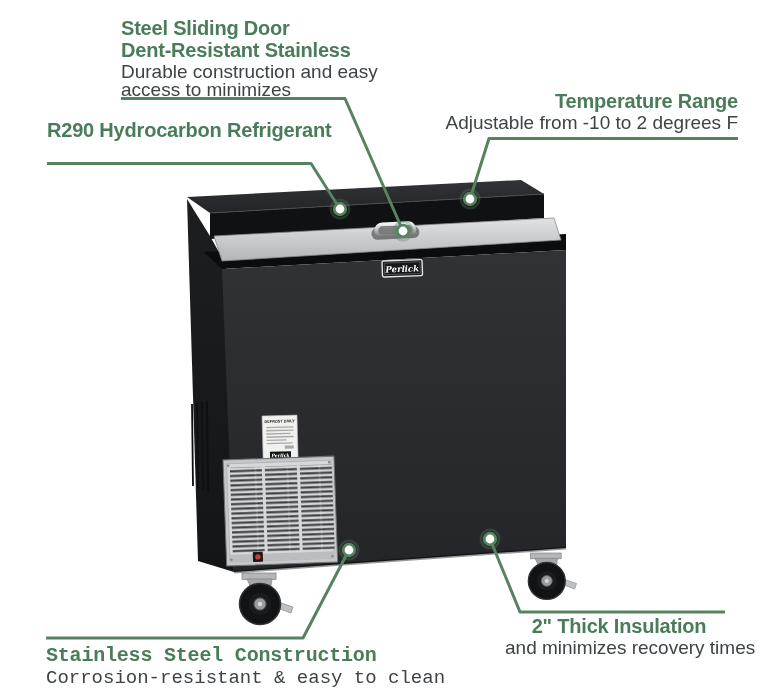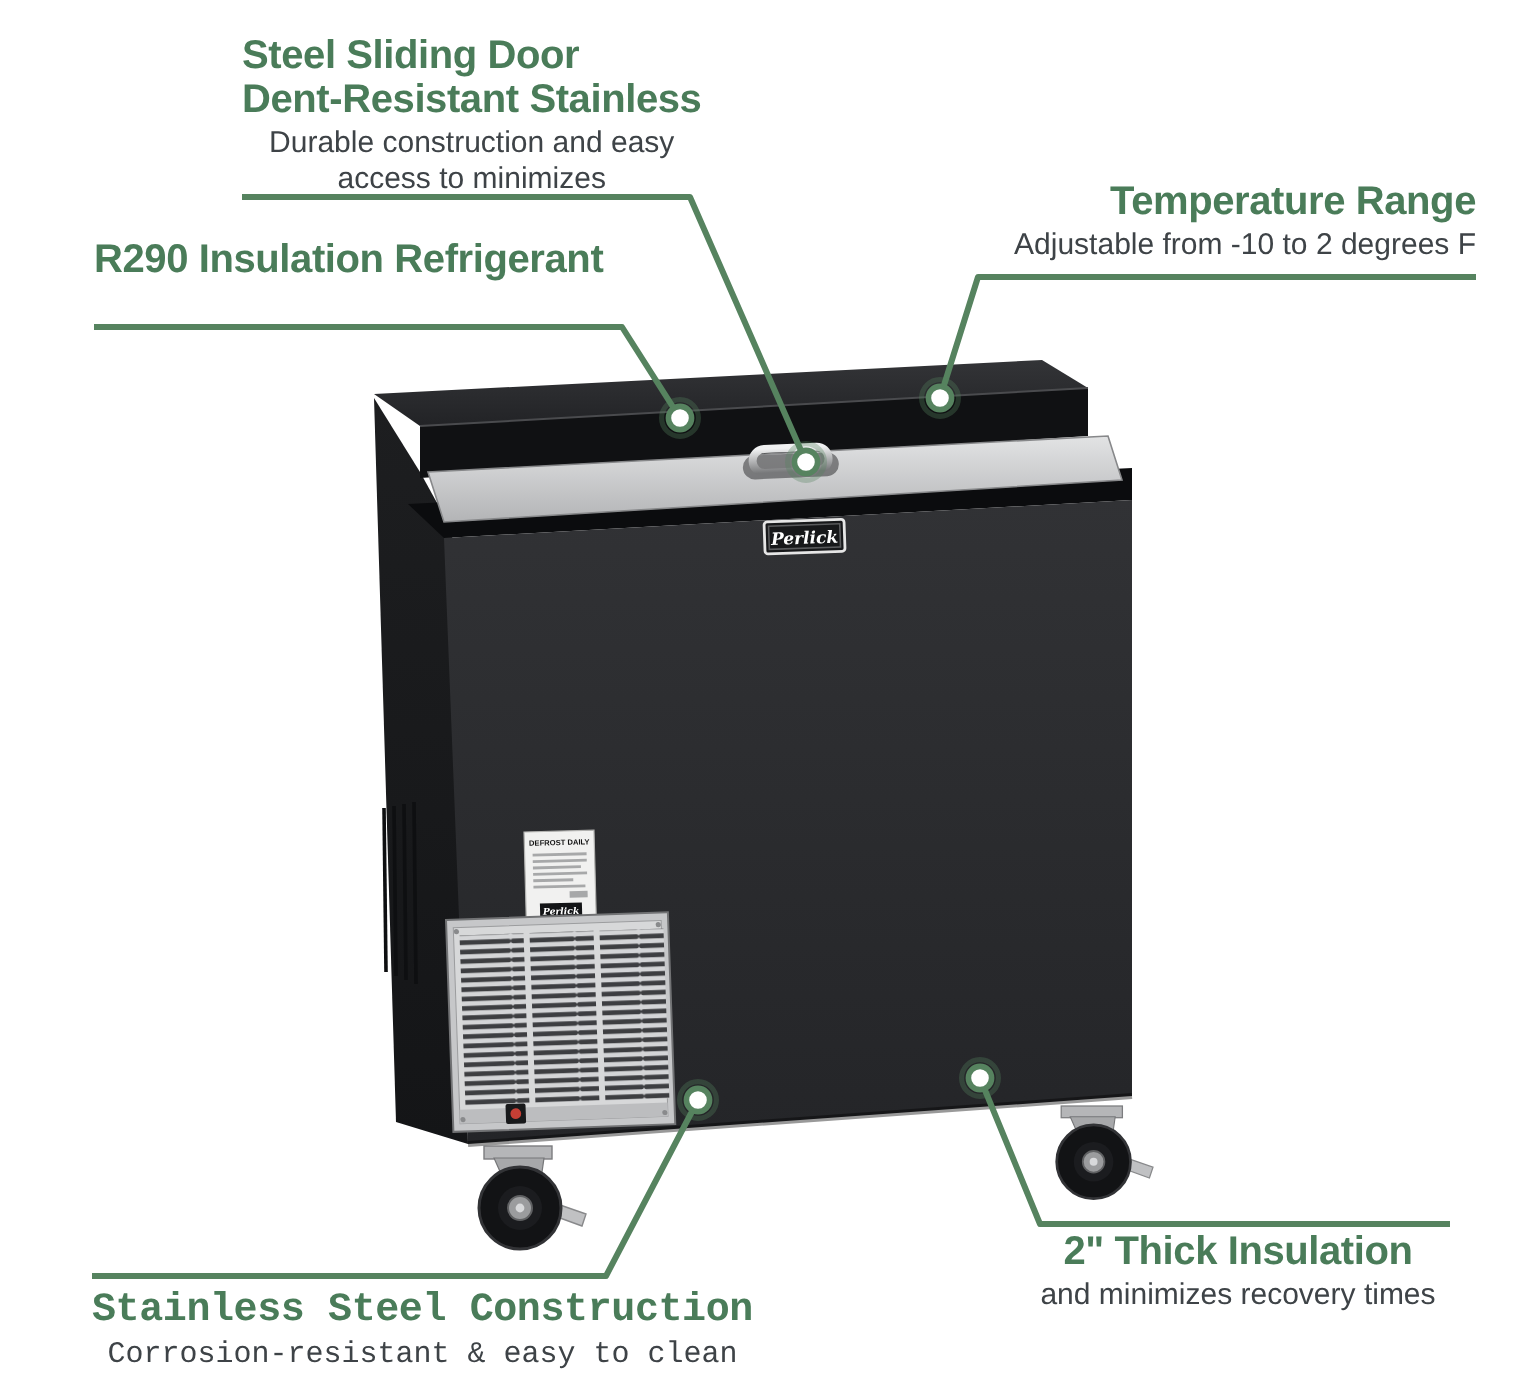--- a/index.html
+++ b/index.html
@@ -6,21 +6,21 @@
   .stage{
     position:relative;
     width:770px;height:700px;
     background:var(--background,#fff);
     font-family:"Liberation Sans",sans-serif;
     overflow:hidden;
   }
   .layer{position:absolute;left:0;top:0;}
   .callout{position:absolute;white-space:nowrap;}
   .callout .title{display:block;color:var(--accent,#4a7c59);font-weight:bold;font-size:20px;line-height:22px;letter-spacing:-0.2px;}
-  .callout .desc{display:block;color:var(--body-text,#3e4347);font-size:15px;line-height:18px;margin-top:2px;text-align:center;}
+  .callout .desc{display:block;color:var(--body-text,#3e4347);font-size:19px;line-height:18px;margin-top:2px;}
   .line{display:block;}
   .align-right{text-align:right;margin-left:12px;}
   .align-center{text-align:center;}
   .leader{fill:none;stroke:var(--leader-line,#56835f);stroke-width:3;stroke-linejoin:round;}
   .dot-halo{fill:none;stroke:var(--leader-line,#56835f);opacity:.33;stroke-width:2.6;}
   .dot-core{fill:#ffffff;stroke:var(--leader-line,#56835f);stroke-width:2.8;}
 </style>
 </head>
 <body>
 
@@ -189,21 +189,21 @@
     <span class="title">
       <span class="line">Temperature Range</span>
     </span>
     <span class="desc">
       <span class="line">Adjustable from -10 to 2 degrees F</span>
     </span>
   </div>
 
   <div class="callout" style="left:47px;top:119px;">
     <span class="title">
-      <span class="line">R290 Insulation Refrigerant</span>
+      <span class="line">R290 Hydrocarbon Refrigerant</span>
     </span>
   </div>
 
   <div class="callout" style="left:46px;top:645px;font-family:Liberation Mono, monospace;">
     <span class="title">
       <span class="line">Stainless Steel Construction</span>
     </span>
     <span class="desc">
       <span class="line">Corrosion-resistant &amp; easy to clean</span>
     </span>

